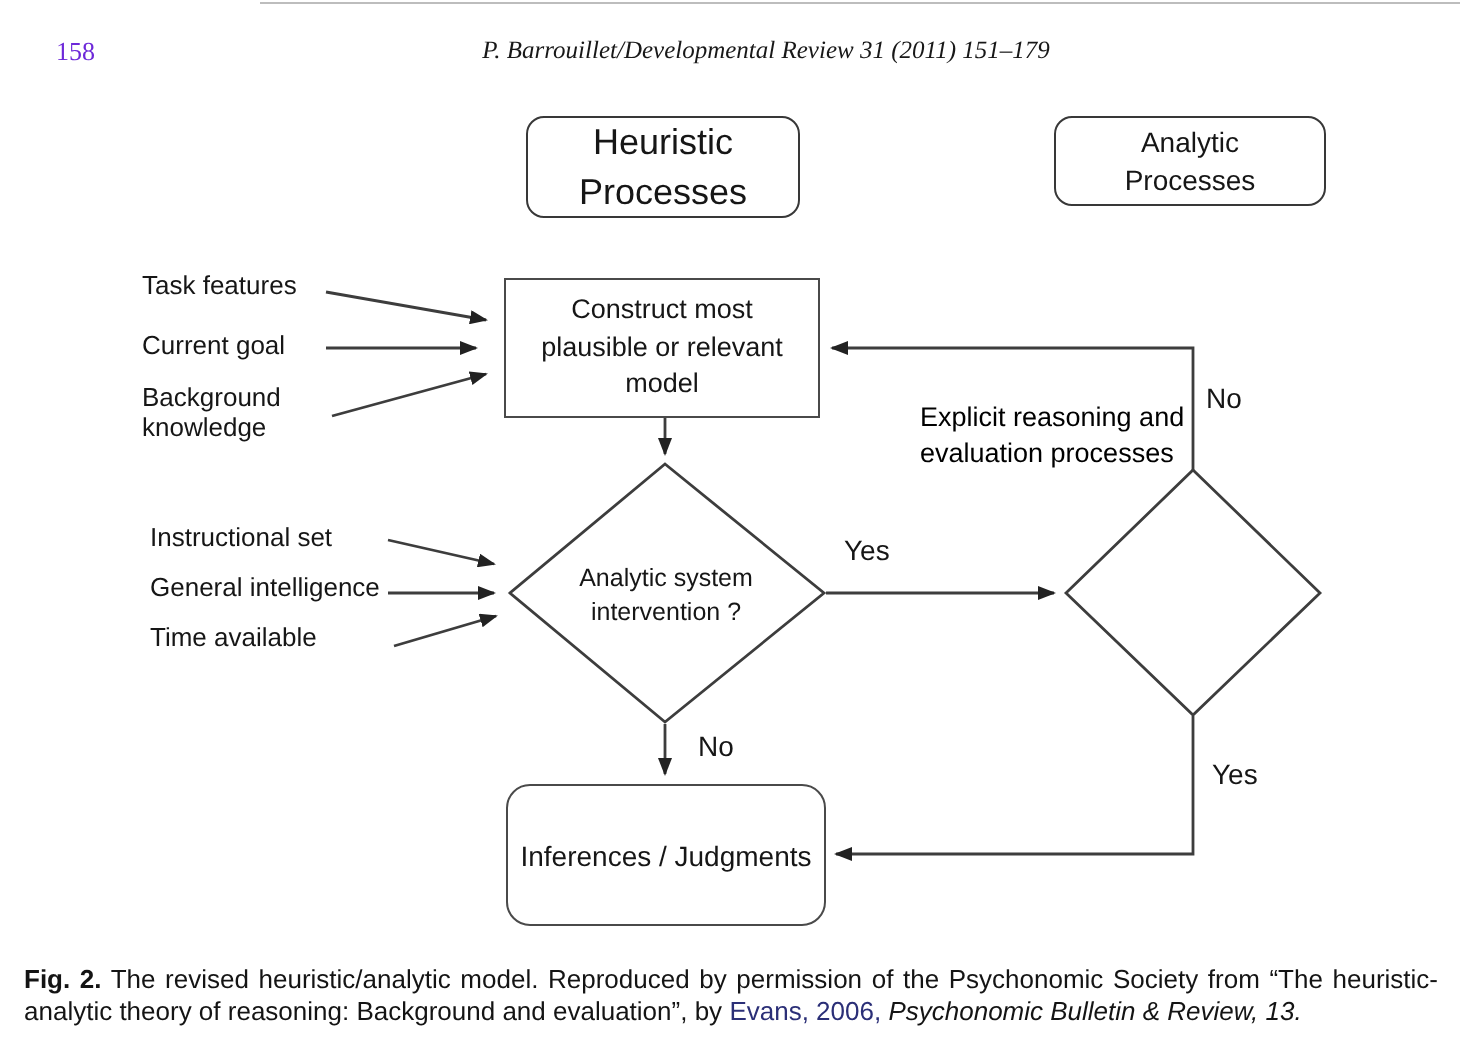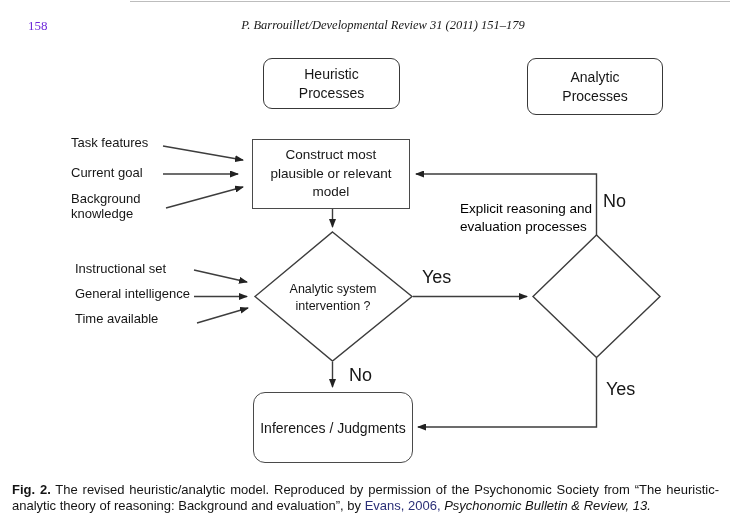--- a/index.html
+++ b/index.html
@@ -24,22 +24,22 @@
   .flowline { stroke:#3d3d3d; stroke-width:1.4; fill:none; }
   .diamond { stroke:#3d3d3d; stroke-width:1.4; fill:#ffffff; }
 
   
   .fbox {
     position:absolute; box-sizing:border-box; background:#fff;
     border:1.5px solid #383838; display:flex; align-items:center; justify-content:center;
     text-align:center; white-space:pre-line; color:#161616;
   }
   .rounded { border-radius:9px; }
-  .box-heuristic { left:263px; top:58px; width:137px; height:51px; font-size:14px; line-height:1.35; }
-  .box-analytic  { left:527px; top:58px; width:136px; height:57px; font-size:14px; line-height:1.35; }
+  .box-heuristic { left:263px; top:58px; width:137px; height:51px; font-size:18px; line-height:1.35; }
+  .box-analytic  { left:527px; top:58px; width:136px; height:45px; font-size:14px; line-height:1.35; }
   .box-construct { left:252px; top:139px; width:158px; height:70px; font-size:13.5px; line-height:1.4; border-color:#4a4a4a; }
   .box-inferences{ left:253px; top:392px; width:160px; height:71px; font-size:14px; border-color:#4a4a4a;border-radius:12px; }
 
   
   .dlabel {
     position:absolute; text-align:center; font-size:12.5px; line-height:1.32;
     white-space:pre-line; color:#161616;
   }
   .dlabel-mid   { left:258px; top:281px; width:150px; }
   .dlabel-right { left:532px; top:282px; width:130px; }
@@ -47,21 +47,21 @@
   
   .lbl { position:absolute; font-size:13px; line-height:1.18; white-space:pre-line; color:#161616; }
   .lbl-task  { left:71px; top:135px; }
   .lbl-goal  { left:71px; top:165px; }
   .lbl-bg    { left:71px; top:191px; }
   .lbl-instr { left:75px; top:261px; }
   .lbl-gen   { left:75px; top:286px; }
   .lbl-time  { left:75px; top:311px; }
 
   
-  .yesno { position:absolute; font-size:18px; color:#161616; }
+  .yesno { position:absolute; font-size:14px; color:#161616; }
   .yes-mid    { left:422px; top:267px; }
   .no-top     { left:603px; top:191px; }
   .no-bottom  { left:349px; top:365px; }
   .yes-bottom { left:606px; top:379px; }
 
   .annotation {
     position:absolute; left:460px; top:200px; width:150px;
     font-size:13.5px; line-height:1.35; white-space:pre-line; color:#000000;
   }
 

